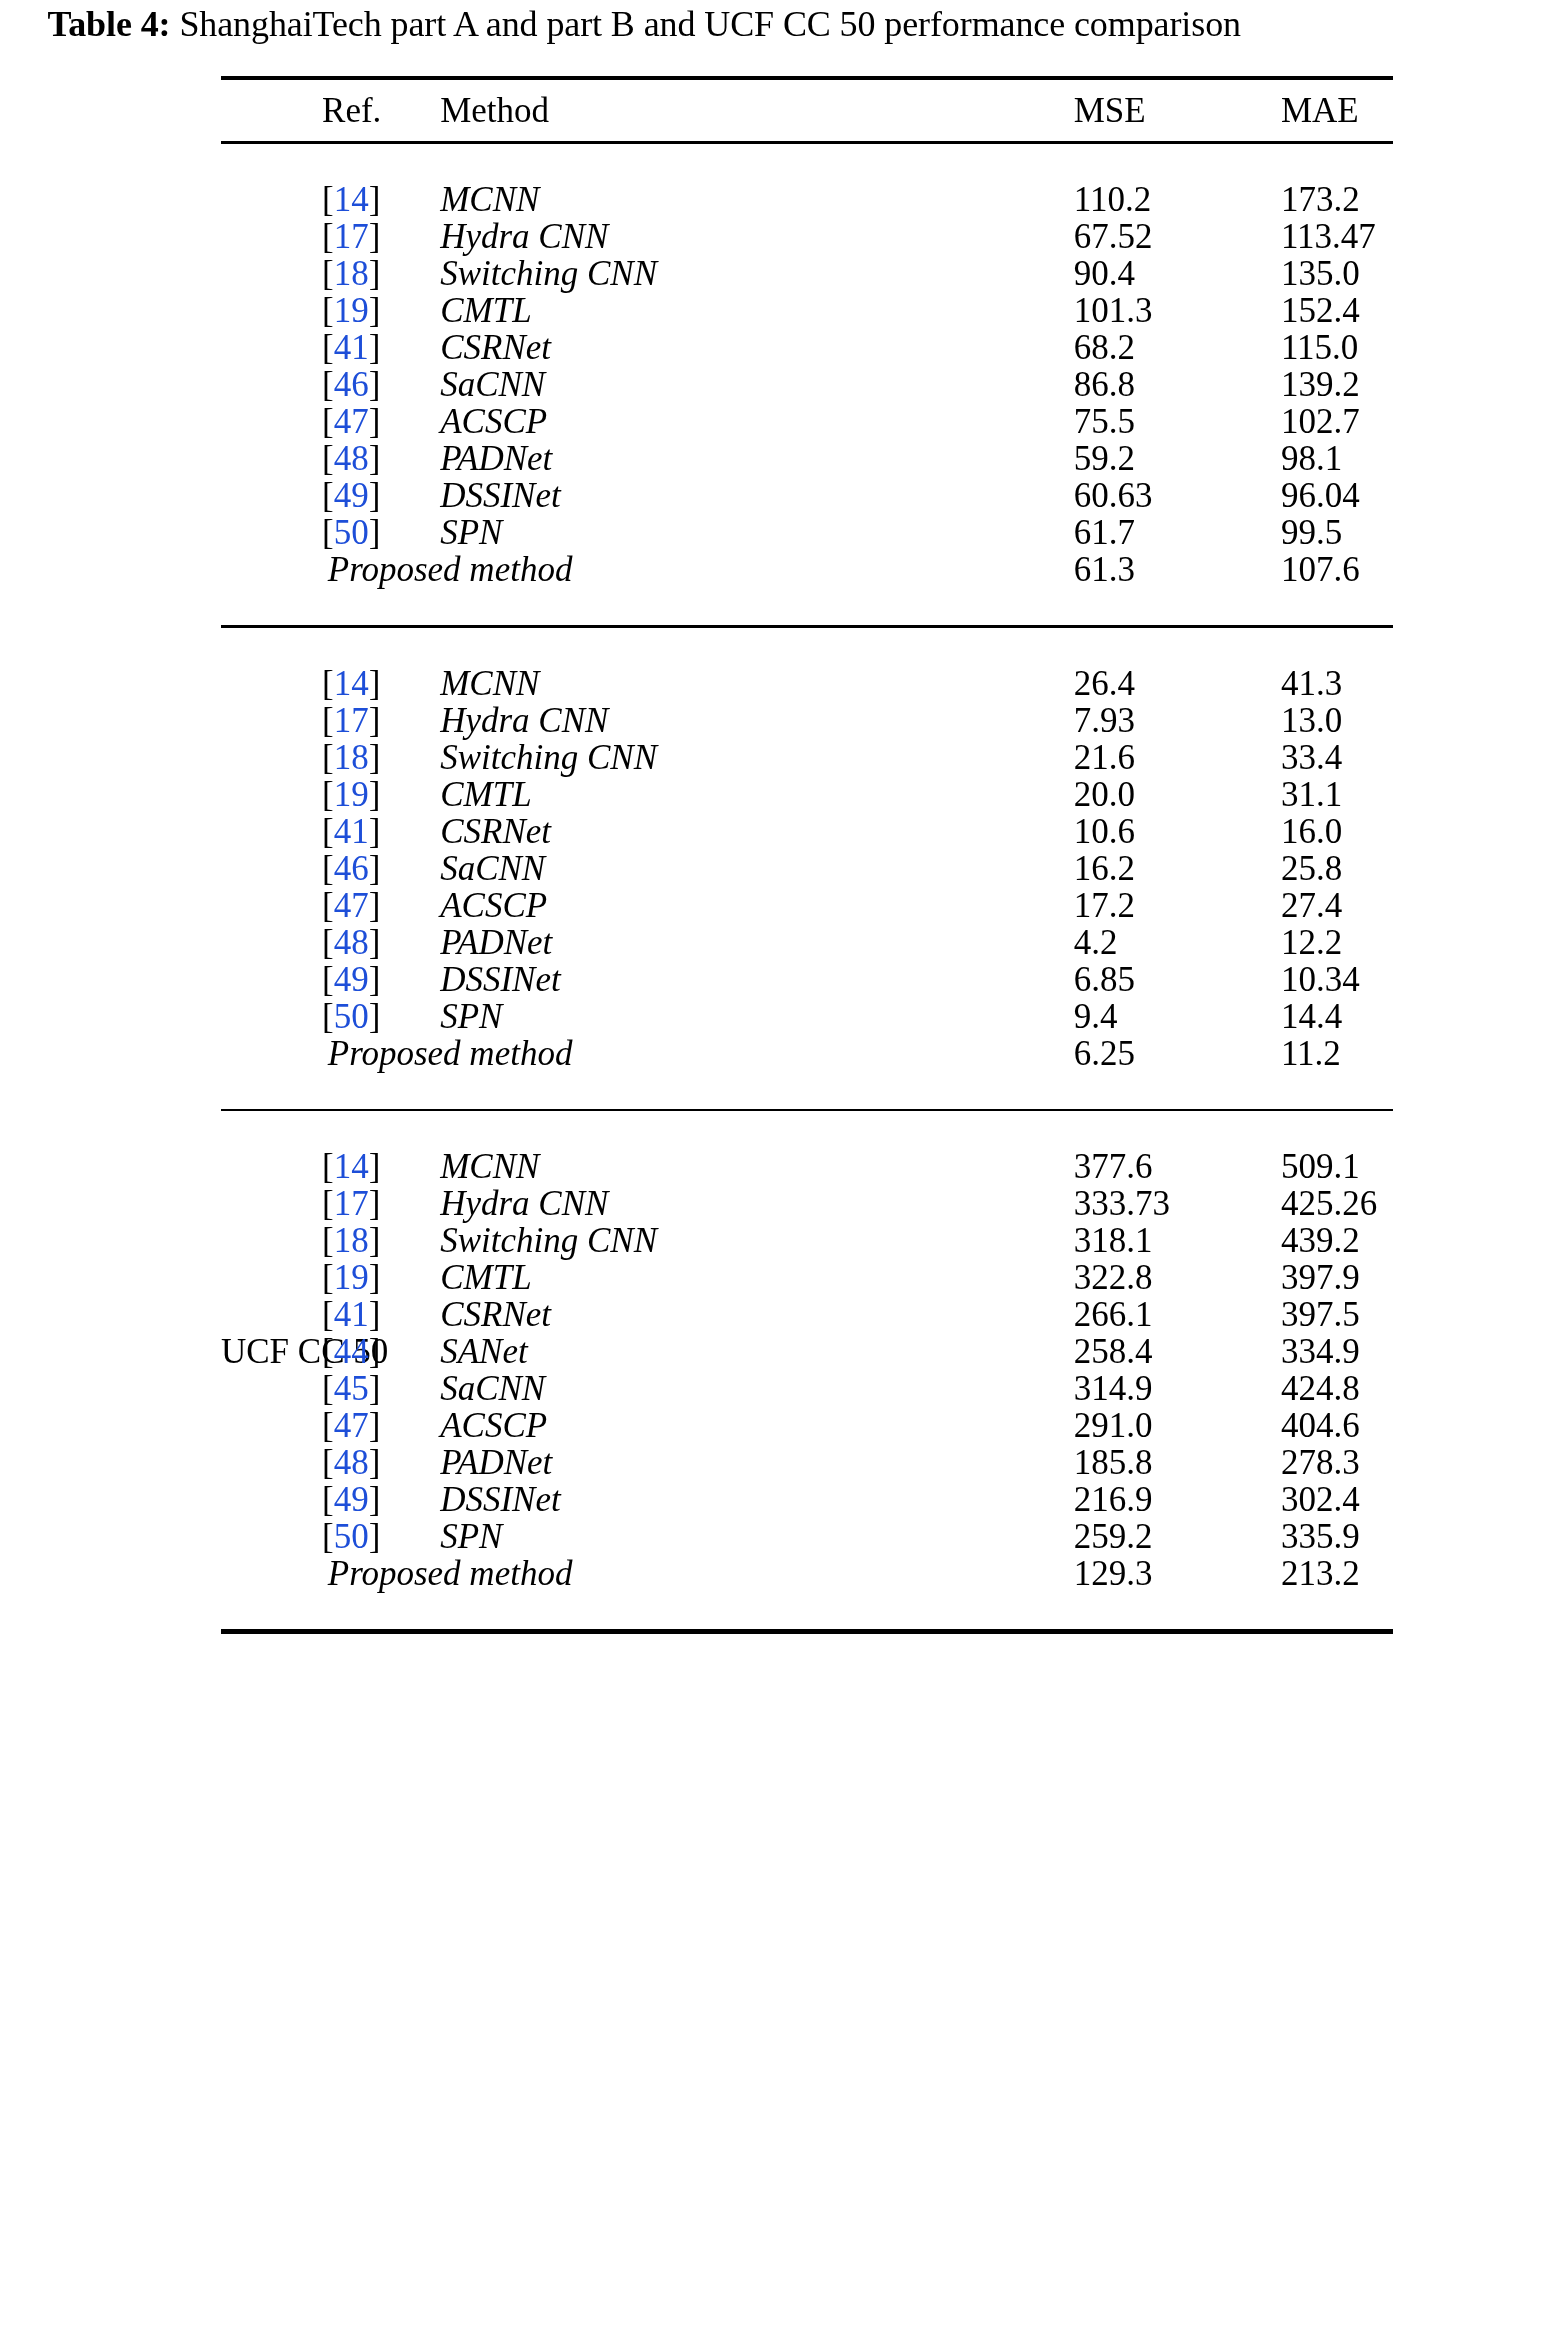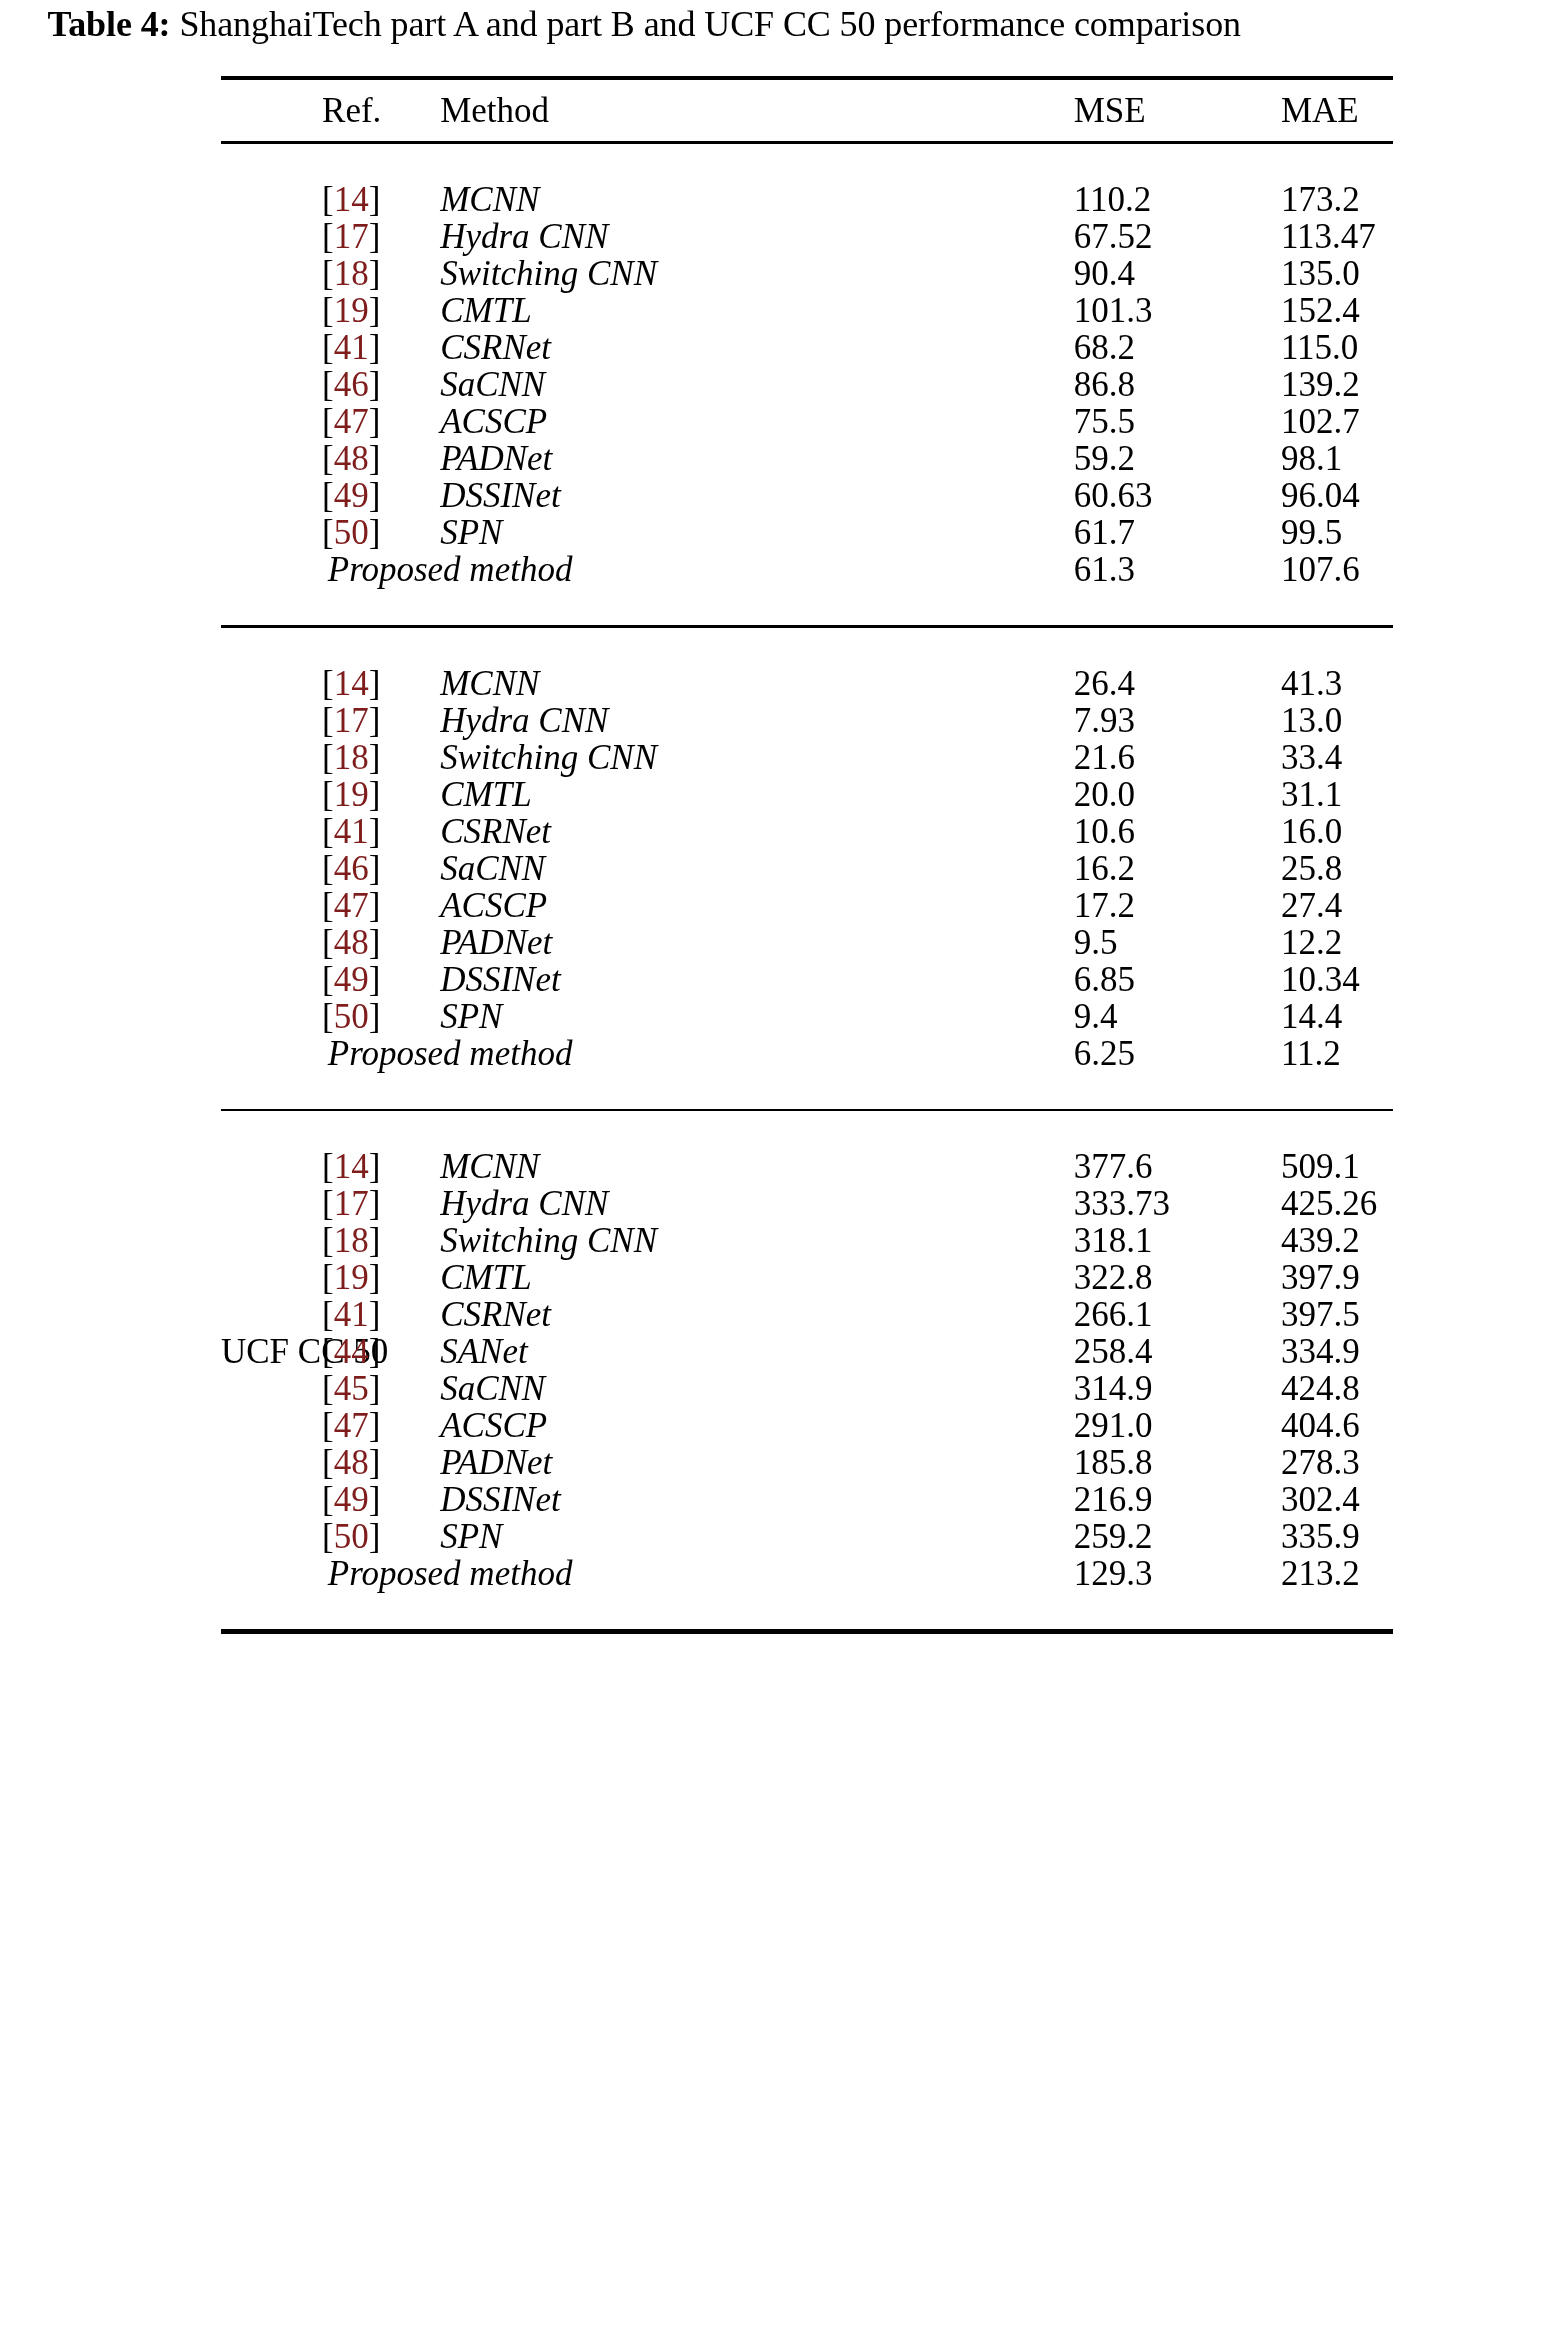--- a/index.html
+++ b/index.html
@@ -112,21 +112,21 @@
   }
   td.mae {
     text-align: left;
     padding-left: 17px;
   }
 
   .cite {
     color: #000000;
   }
   .cite .num {
-    color: #7f1d1d;
+    color: #1d4ed8;
   }
 
   .spacer-row td { height: 12.4px; line-height: 12.4px; }
   .spacer-row-sm td { height: 7.6px; line-height: 7.6px; }
 </style>
 </head>
 <body>
 
 <div class="page">
 
@@ -312,21 +312,21 @@
               <td class="group"></td>
               <td class="ref"><span class="cite">[<span class="num">47</span>]</span></td>
               <td class="method">ACSCP</td>
               <td class="mse">17.2</td>
               <td class="mae">27.4</td>
             </tr>
             <tr>
               <td class="group"></td>
               <td class="ref"><span class="cite">[<span class="num">48</span>]</span></td>
               <td class="method">PADNet</td>
-              <td class="mse">9.5</td>
+              <td class="mse">4.2</td>
               <td class="mae">12.2</td>
             </tr>
             <tr>
               <td class="group"></td>
               <td class="ref"><span class="cite">[<span class="num">49</span>]</span></td>
               <td class="method">DSSINet</td>
               <td class="mse">6.85</td>
               <td class="mae">10.34</td>
             </tr>
             <tr>

